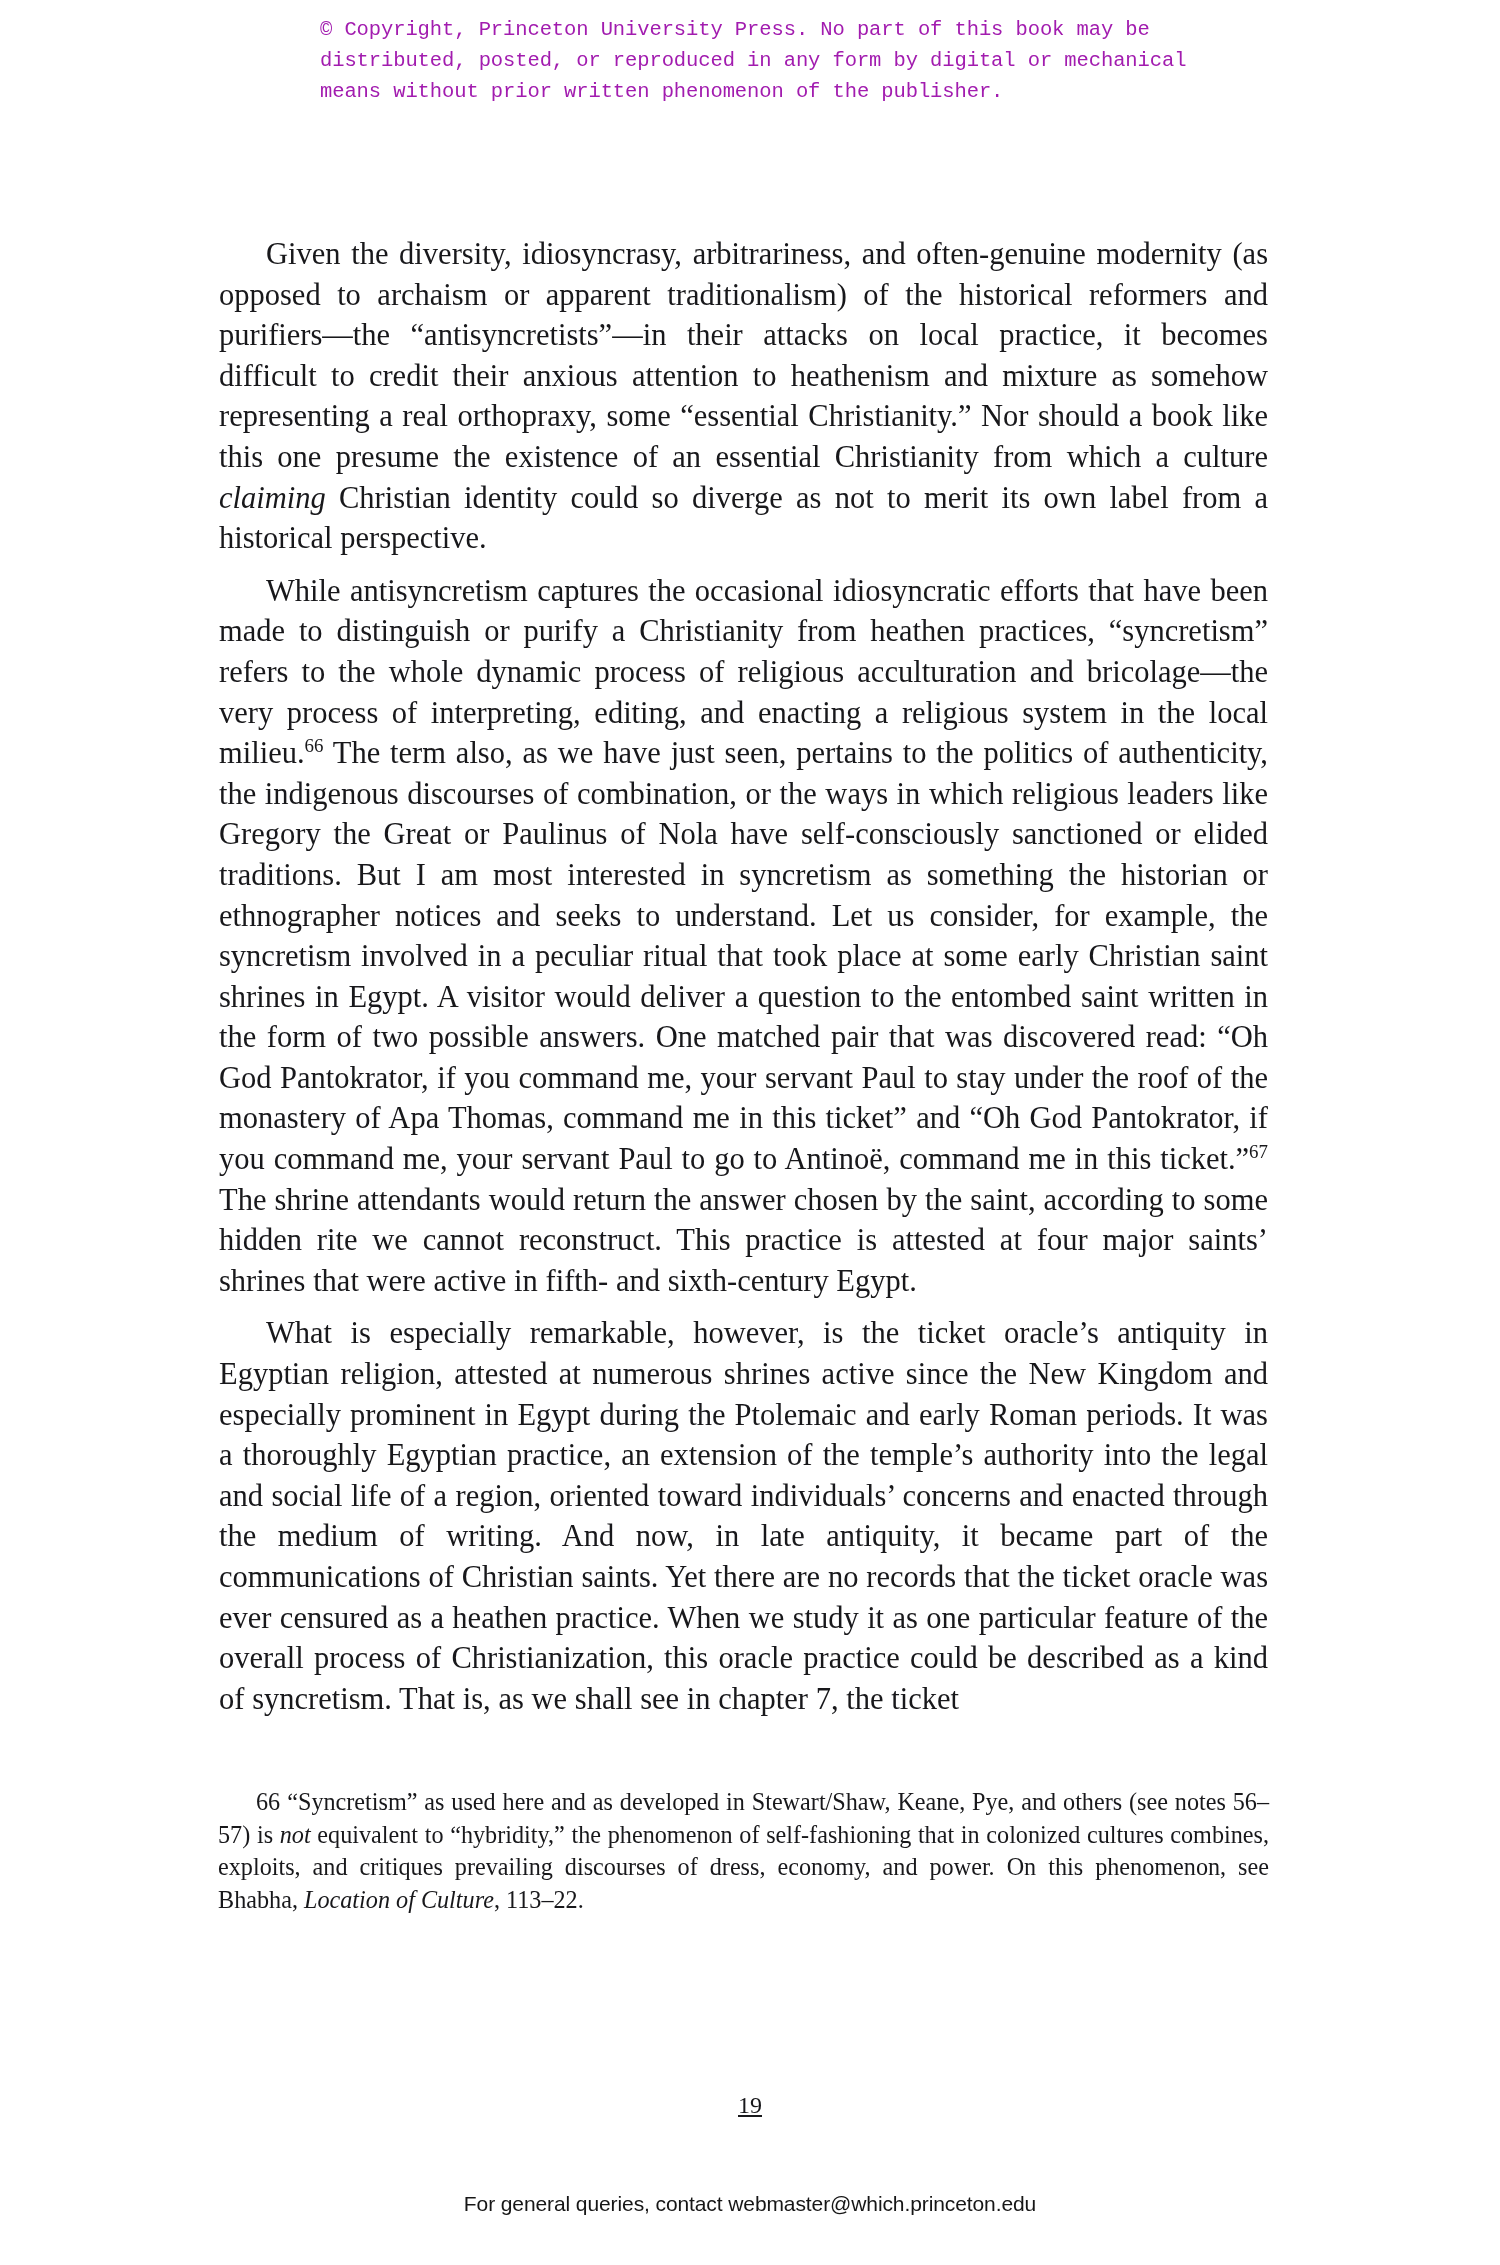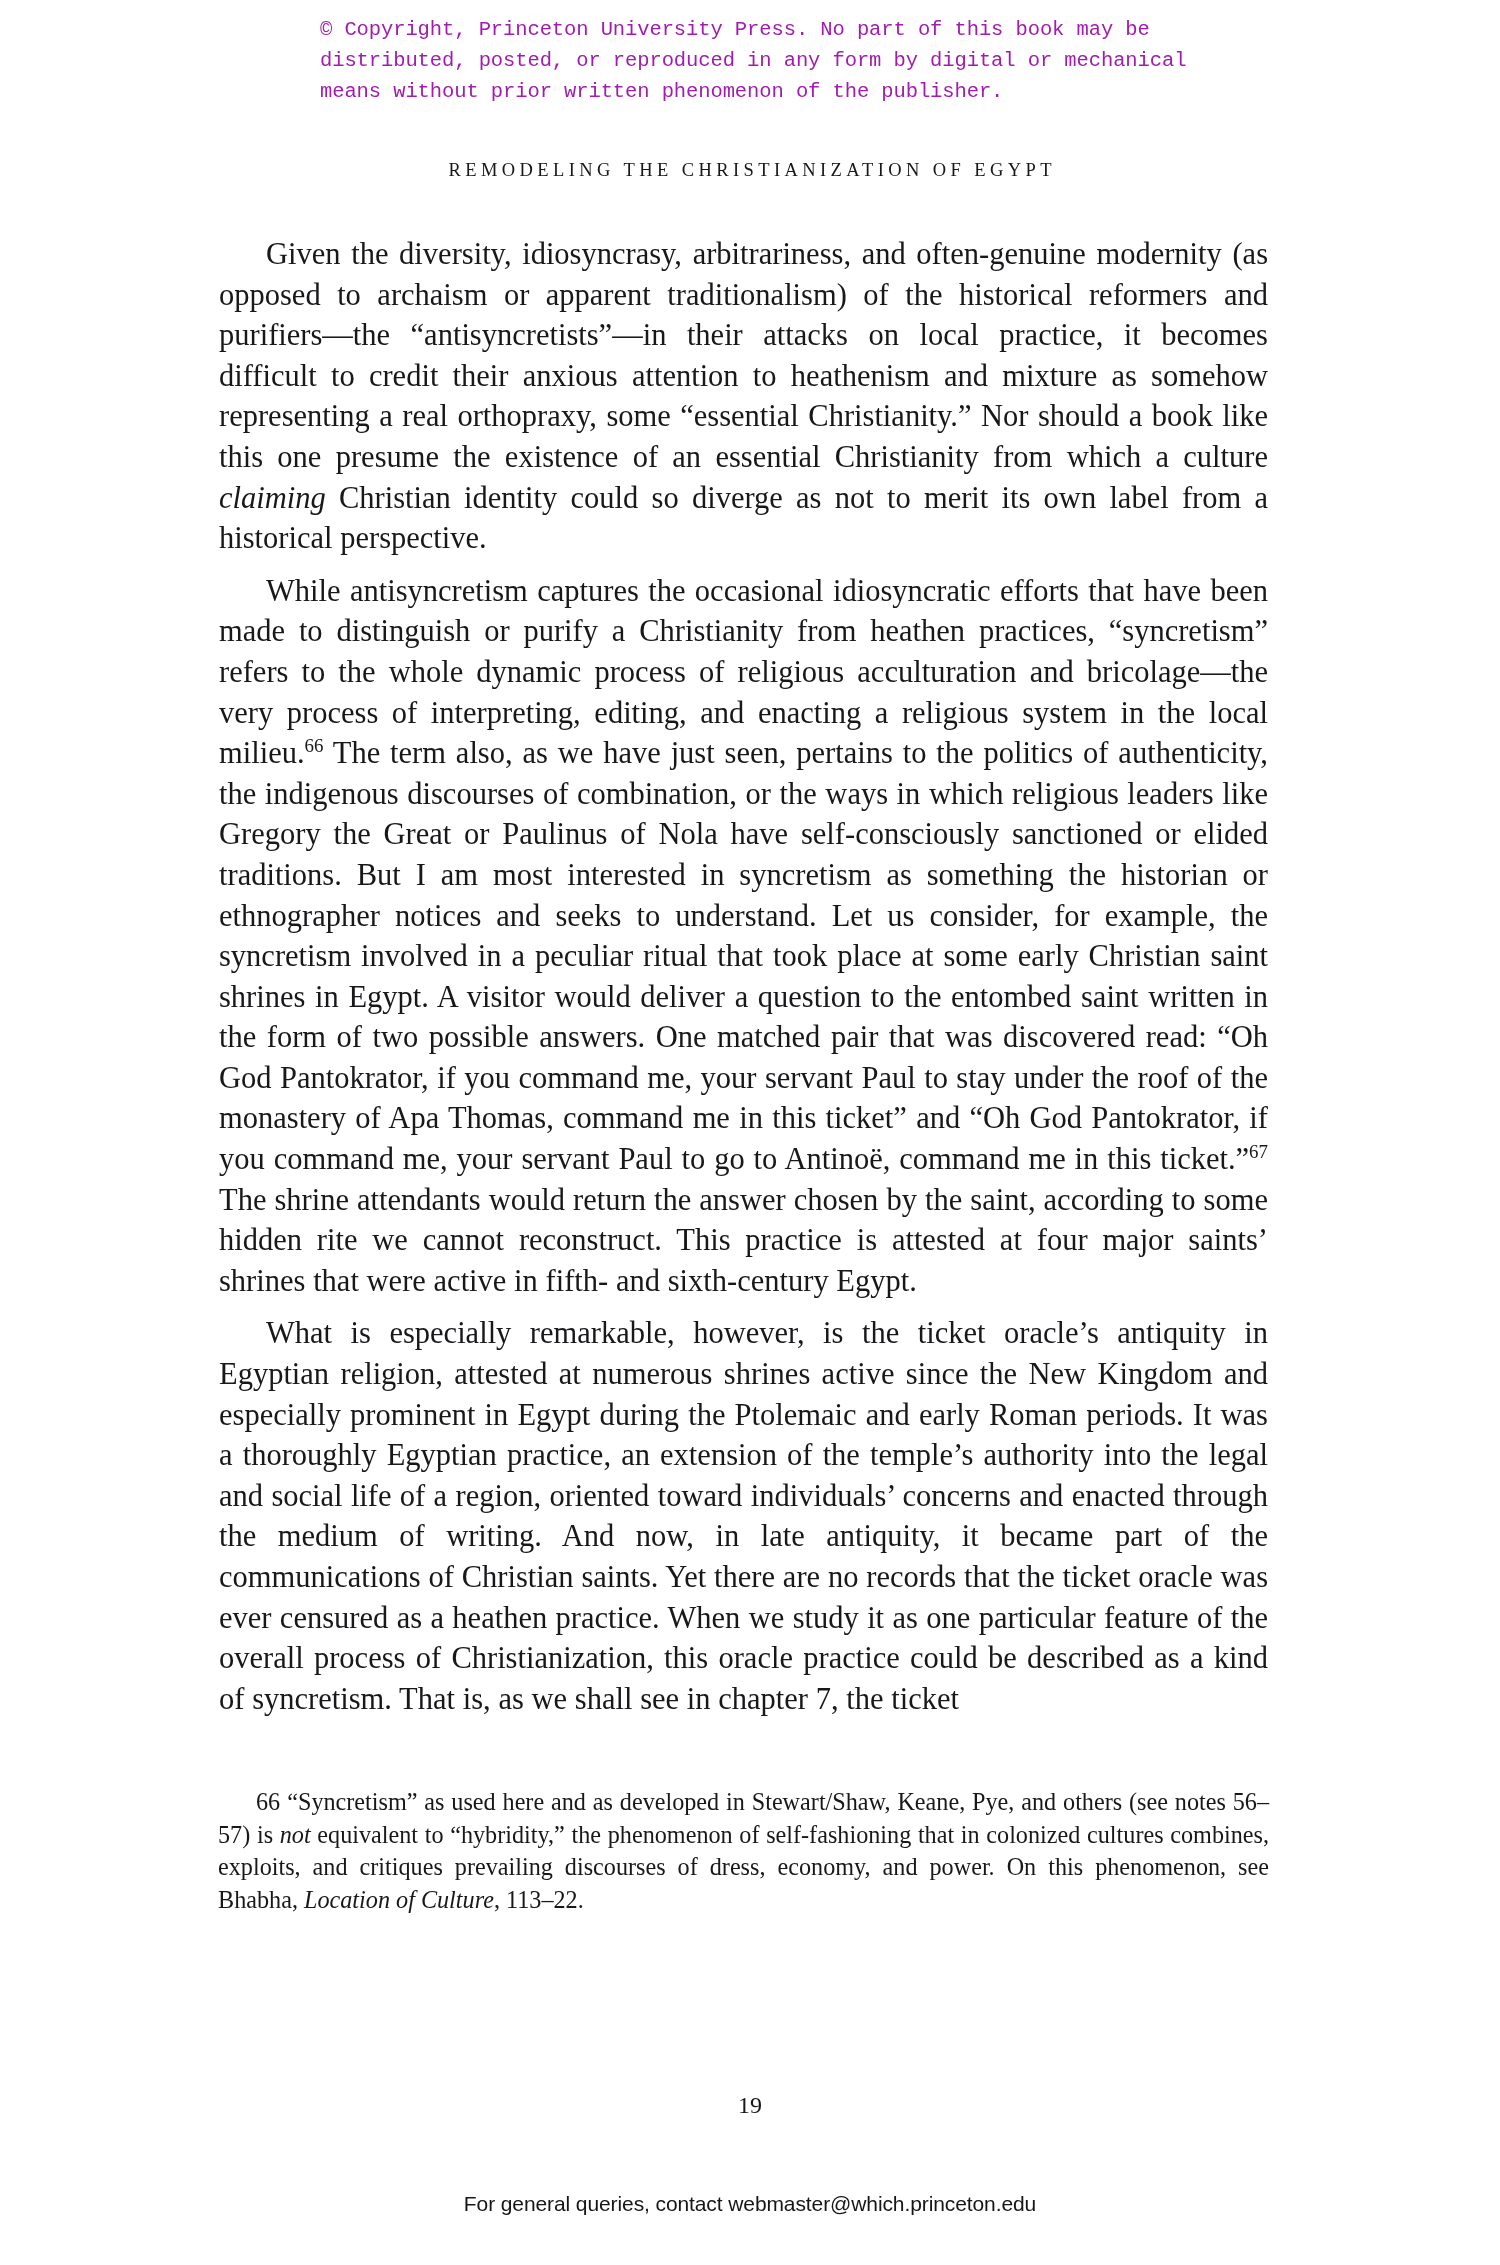--- a/index.html
+++ b/index.html
@@ -98,20 +98,21 @@
 
   
   .folio {
     position: absolute;
     left: 0;
     right: 0;
     top: 2092px;
     text-align: center;
     font-size: 24px;
     color: #18181b;
+    text-decoration: underline;
   }
 
   
   .queries {
     position: absolute;
     left: 0;
     right: 0;
     top: 2192px;
     text-align: center;
     font-family: "Liberation Sans", "DejaVu Sans", sans-serif;
@@ -124,21 +125,20 @@
 <body>
 
 <div class="page">
 
   <div class="copyright">
     <div>© Copyright, Princeton University Press. No part of this book may be</div>
     <div>distributed, posted, or reproduced in any form by digital or mechanical</div>
     <div>means without prior written phenomenon of the publisher.</div>
   </div>
 
-  <div class="running-head">Remodeling the Christianization of Egypt</div>
 
   <div class="textblock">
 
     <p class="body first"><span>Given the diversity, idiosyncrasy, arbitrariness, and often-genuine modernity (as opposed to archaism or apparent traditionalism) of the historical reformers and purifiers—the “antisyncretists”—in their attacks on local practice, it becomes difficult to credit their anxious attention to heathenism and mixture as somehow representing a real orthopraxy, some “essential Christianity.” Nor should a book like this one presume the existence of an essential Christianity from which a culture </span><i>claiming</i><span> Christian identity could so diverge as not to merit its own label from a historical perspective.</span></p>
 
     <p class="body"><span>While antisyncretism captures the occasional idiosyncratic efforts that have been made to distinguish or purify a Christianity from heathen practices, “syncretism” refers to the whole dynamic process of religious acculturation and bricolage—the very process of interpreting, editing, and enacting a religious system in the local milieu.</span><sup class="fn">66</sup><span> The term also, as we have just seen, pertains to the politics of authenticity, the indigenous discourses of combination, or the ways in which religious leaders like Gregory the Great or Paulinus of Nola have self-consciously sanctioned or elided traditions. But I am most interested in syncretism as something the historian or ethnographer notices and seeks to understand. Let us consider, for example, the syncretism involved in a peculiar ritual that took place at some early Christian saint shrines in Egypt. A visitor would deliver a question to the entombed saint written in the form of two possible answers. One matched pair that was discovered read: “Oh God Pantokrator, if you command me, your servant Paul to stay under the roof of the monastery of Apa Thomas, command me in this ticket” and “Oh God Pantokrator, if you command me, your servant Paul to go to Antinoë, command me in this ticket.”</span><sup class="fn">67</sup><span> The shrine attendants would return the answer chosen by the saint, according to some hidden rite we cannot reconstruct. This practice is attested at four major saints’ shrines that were active in fifth- and sixth-century Egypt.</span></p>
 
     <p class="body">What is especially remarkable, however, is the ticket oracle’s antiquity in Egyptian religion, attested at numerous shrines active since the New Kingdom and especially prominent in Egypt during the Ptolemaic and early Roman periods. It was a thoroughly Egyptian practice, an extension of the temple’s authority into the legal and social life of a region, oriented toward individuals’ concerns and enacted through the medium of writing. And now, in late antiquity, it became part of the communications of Christian saints. Yet there are no records that the ticket oracle was ever censured as a heathen practice. When we study it as one particular feature of the overall process of Christianization, this oracle practice could be described as a kind of syncretism. That is, as we shall see in chapter 7, the ticket</p>
 
   </div>

